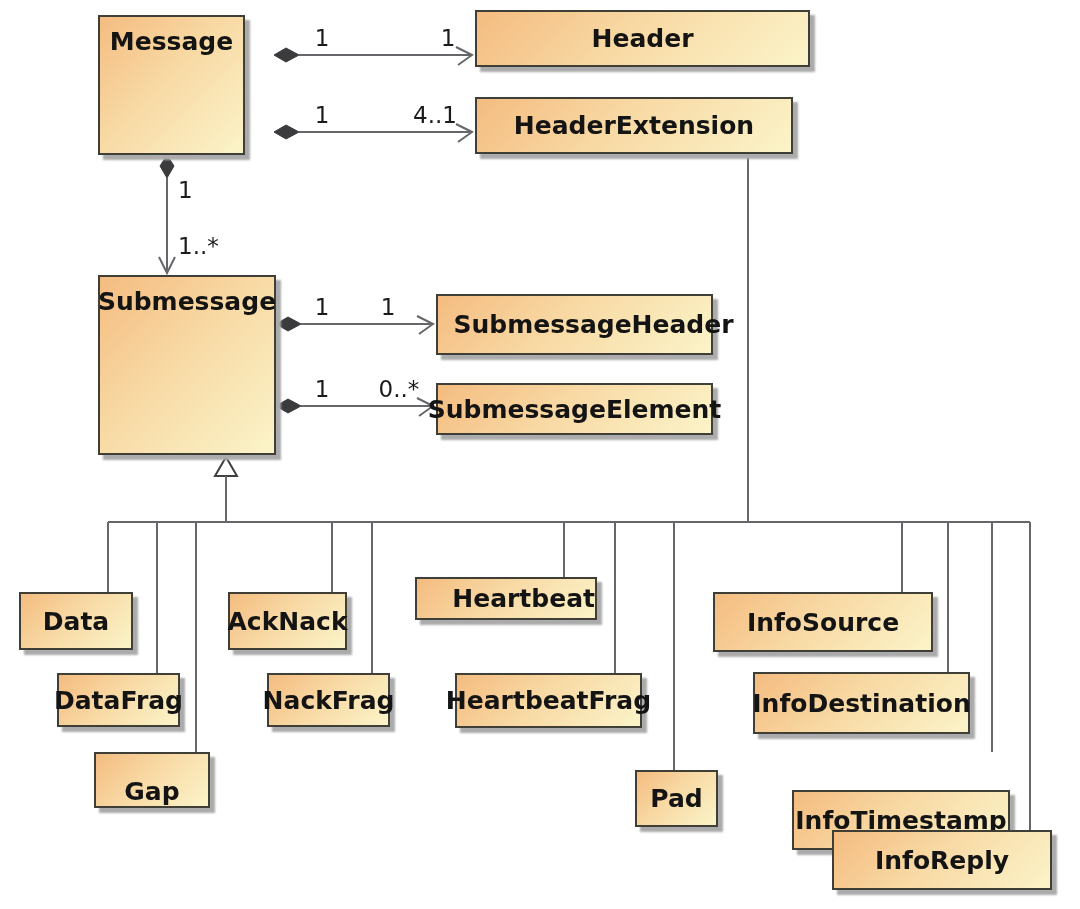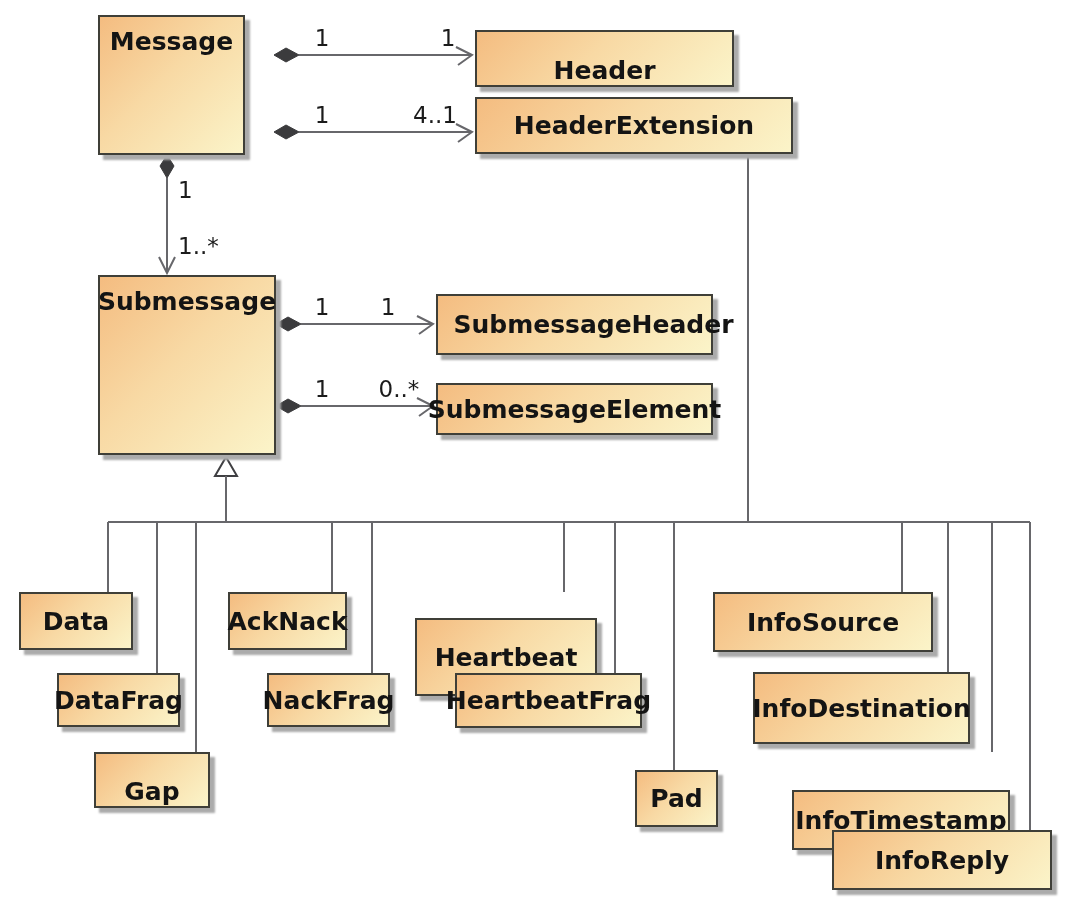--- a/index.html
+++ b/index.html
@@ -91,21 +91,21 @@
       <line class="conn" x1="902" y1="522" x2="902" y2="592"></line>
       <line class="conn" x1="948" y1="522" x2="948" y2="672"></line>
       <line class="conn" x1="992" y1="522" x2="992" y2="752"></line>
       <line class="conn" x1="1030" y1="522" x2="1030" y2="830"></line>
     </g>
   </svg>
 
   <div class="node tall" style="left:98px;top:15px;width:147px;height:140px;">
       <span>Message</span>
     </div>
-  <div class="node" style="left:475px;top:30px;width:259px;height:57px;align-items:flex-end;">
+  <div class="node" style="left:475px;top:10px;width:335px;height:57px;">
       <span>Header</span>
     </div>
   <div class="node" style="left:475px;top:97px;width:318px;height:57px;">
       <span>HeaderExtension</span>
     </div>
   <div class="node tall" style="left:98px;top:275px;width:178px;height:180px;">
       <span>Submessage</span>
     </div>
   <div class="node" style="left:436px;top:294px;width:277px;height:61px;padding-left:38px;">
       <span>SubmessageHeader</span>
@@ -121,33 +121,33 @@
     </div>
   <div class="node" style="left:94px;top:752px;width:116px;height:56px;align-items:flex-end;">
       <span>Gap</span>
     </div>
   <div class="node" style="left:228px;top:592px;width:119px;height:58px;">
       <span>AckNack</span>
     </div>
   <div class="node" style="left:267px;top:673px;width:123px;height:54px;">
       <span>NackFrag</span>
     </div>
-  <div class="node" style="left:415px;top:618px;width:182px;height:78px;">
+  <div class="node" style="left:415px;top:577px;width:182px;height:43px;justify-content:flex-end;">
       <span>Heartbeat</span>
     </div>
   <div class="node" style="left:455px;top:673px;width:187px;height:55px;">
       <span>HeartbeatFrag</span>
     </div>
   <div class="node" style="left:635px;top:770px;width:83px;height:57px;justify-content:center;">
       <span>Pad</span>
     </div>
   <div class="node" style="left:713px;top:592px;width:220px;height:60px;">
       <span>InfoSource</span>
     </div>
-  <div class="node" style="left:753px;top:672px;width:217px;height:72px;">
+  <div class="node" style="left:753px;top:672px;width:217px;height:62px;">
       <span>InfoDestination</span>
     </div>
   <div class="node" style="left:792px;top:752px;width:218px;height:60px;margin-top:38px;">
       <span>InfoTimestamp</span>
     </div>
   <div class="node" style="left:832px;top:830px;width:220px;height:60px;">
       <span>InfoReply</span>
     </div>
 
   <div class="mult" style="left:306px;top:25px;width:32px;">1</div>

